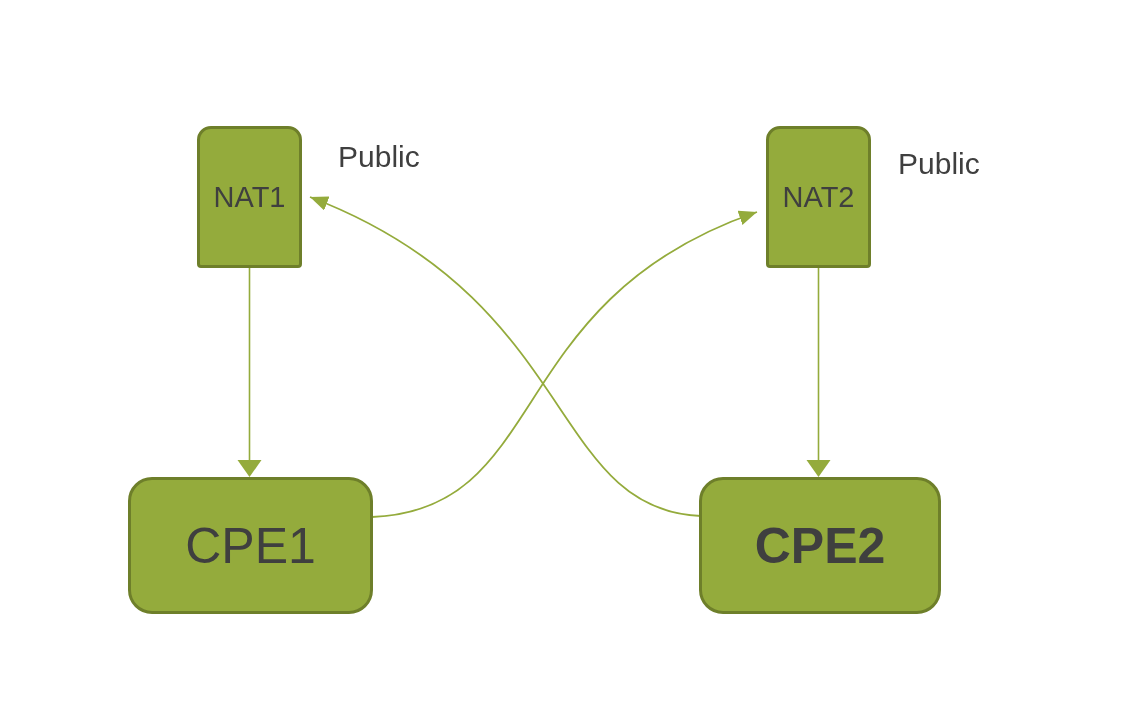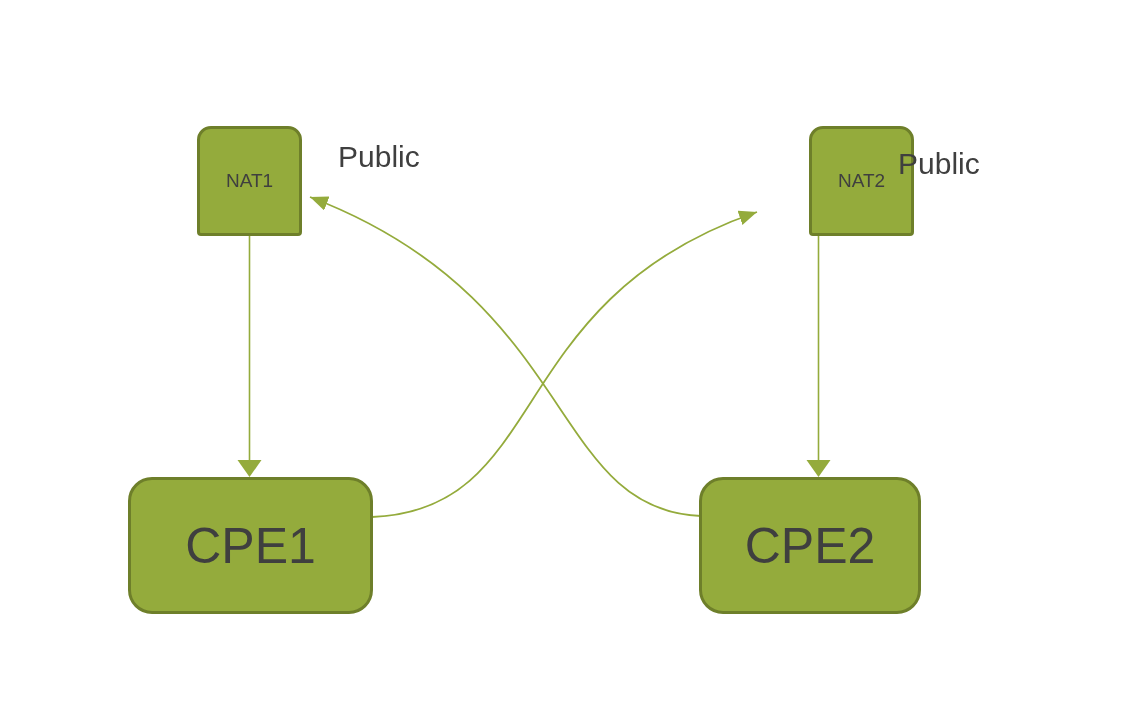--- a/index.html
+++ b/index.html
@@ -27,35 +27,35 @@
     background: #94ab3c;
     border: 3px solid #6e7f2a;
     color: #3f3f3f;
     display: flex;
     align-items: center;
     justify-content: center;
     text-align: center;
   }
   .node-nat {
     width: 105px;
-    height: 110px;
+    height: 142px;
     border-radius: 14px 14px 4px 4px;
-    font-size: 19px;
+    font-size: 29px;
   }
   .node-cpe {
     width: 245px;
     height: 137px;
     border-radius: 24px;
     font-size: 50px;
     align-items: center;
   }
   #node-nat1 { left: 197px; top: 126px; }
-  #node-nat2 { left: 766px; top: 126px; margin-left: 43px; }
+  #node-nat2 { left: 766px; top: 126px; }
   #node-cpe1 { left: 128px; top: 477px; }
-  #node-cpe2 { left: 699px; top: 477px; width: 222px; }
+  #node-cpe2 { left: 699px; top: 477px; width: 242px; font-weight: bold; }
   .annotation {
     position: absolute;
     color: #3f3f3f;
     font-size: 30px;
     line-height: 40px;
     white-space: nowrap;
   }
   #annotation-public1 { left: 338px; top: 137px; }
   #annotation-public2 { left: 898px; top: 144px; }
 </style>

